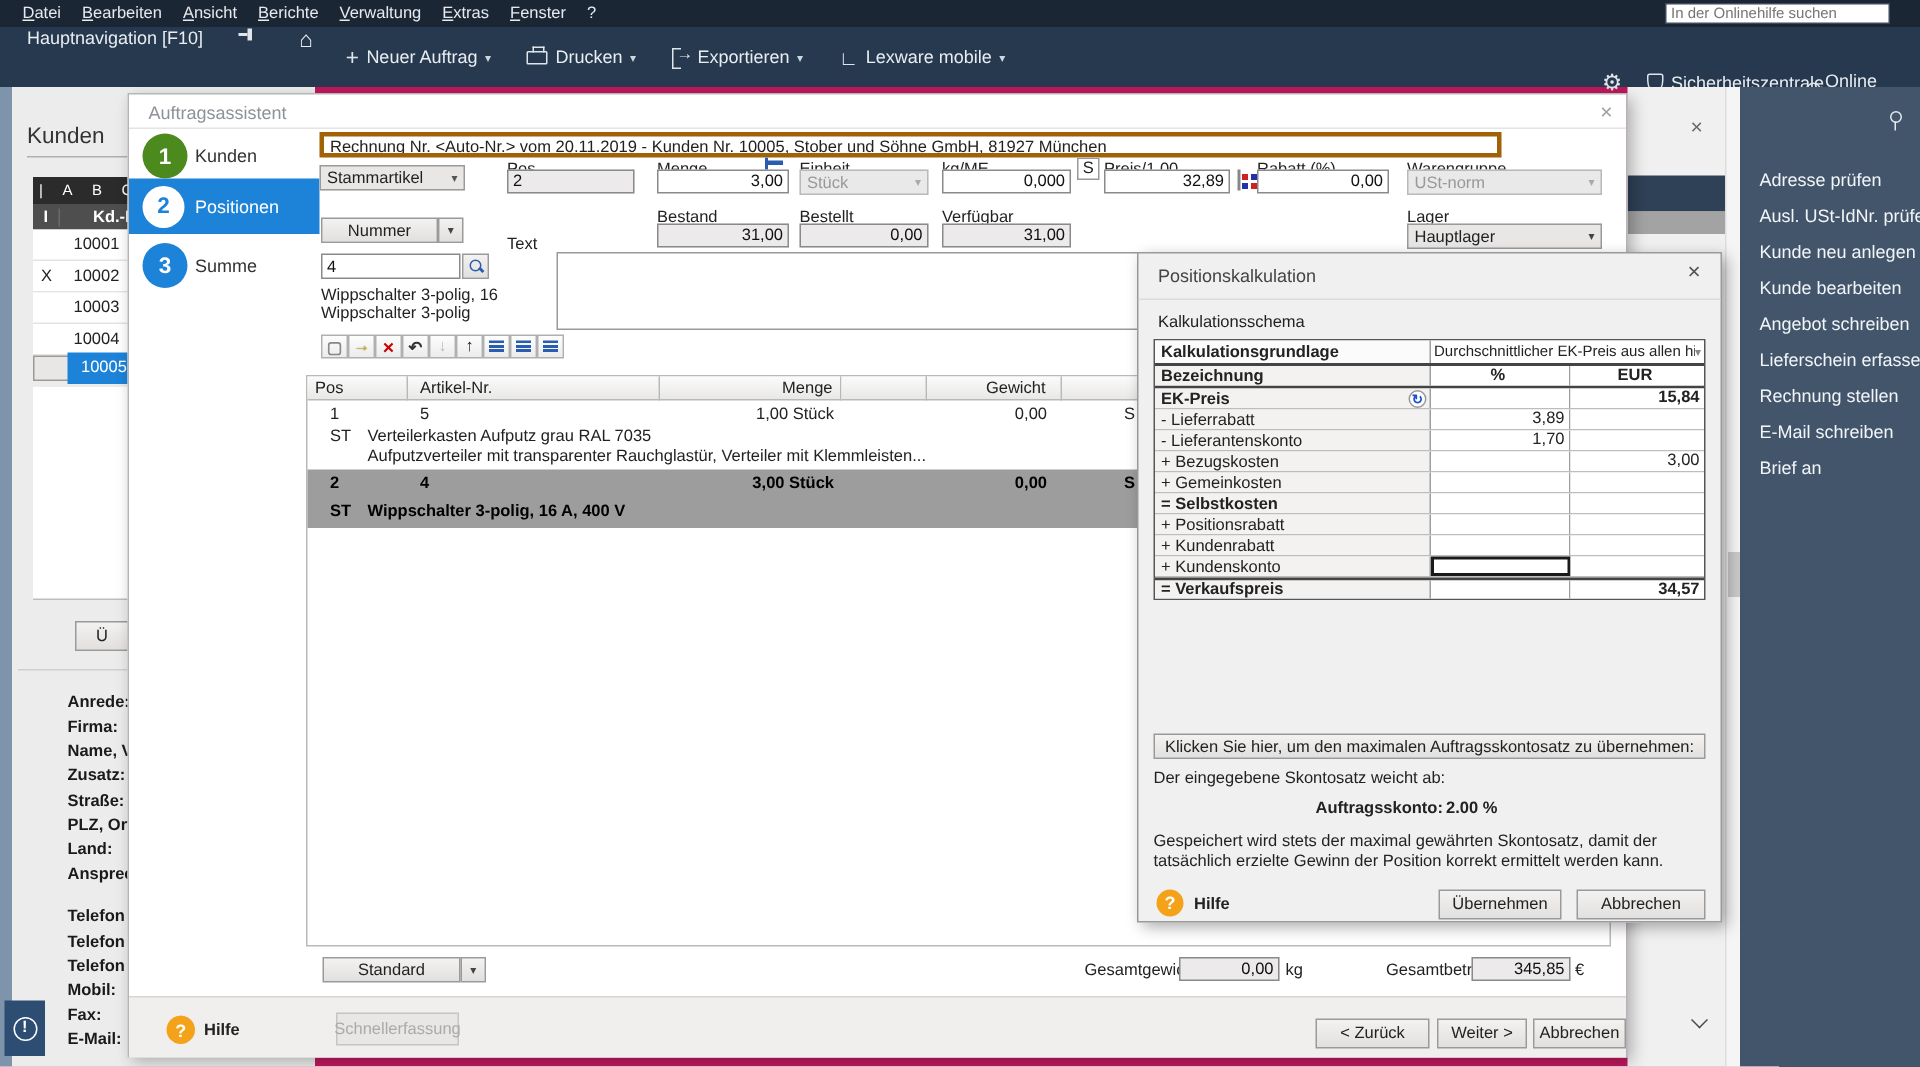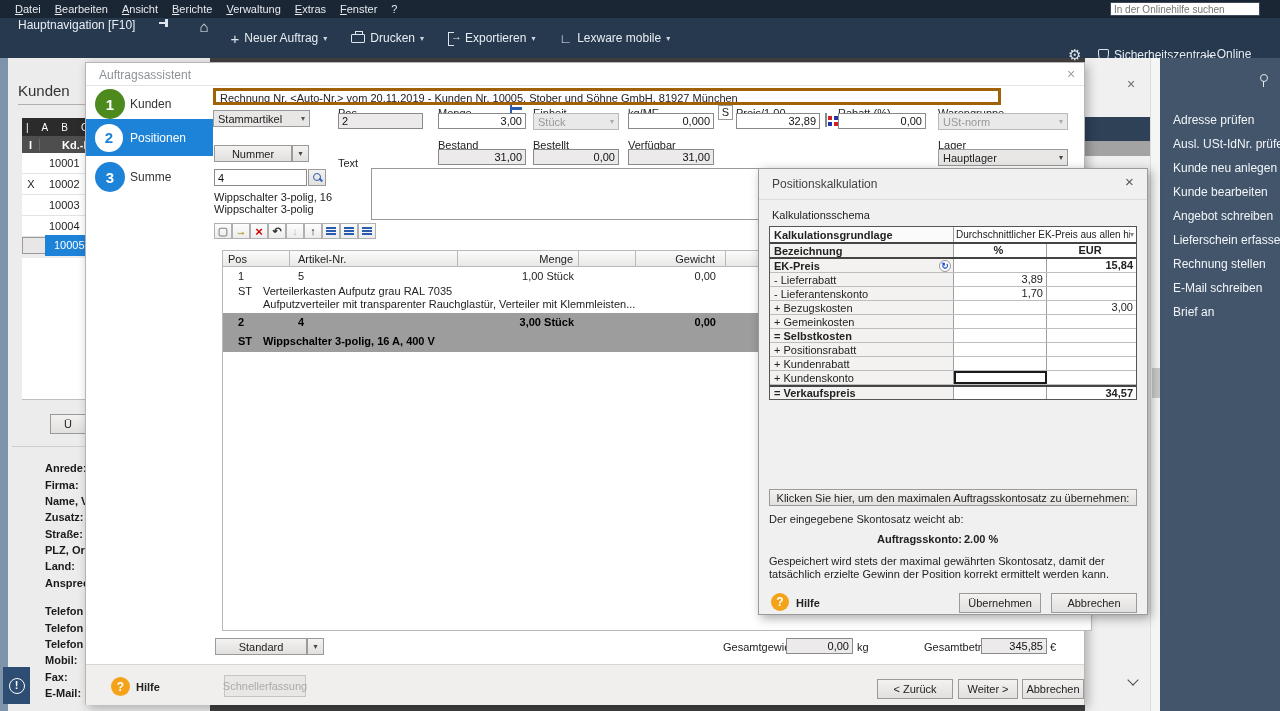--- a/index.html
+++ b/index.html
@@ -1,19 +1,19 @@
 <!DOCTYPE html>
 <html><head>
 <meta charset="utf-8">
 <style>
   * { box-sizing: border-box; }
   body { margin:0; width:1280px; height:711px; overflow:hidden;
          font-family:"Liberation Sans", sans-serif; font-size:11px; color:#222;
          background:#f0f0f0; }
-  .screen { position:relative; width:1280px; height:711px; background:#404040; }
+  .screen { position:relative; width:1280px; height:711px; background:#be185d; }
   .abs { position:absolute; }
 
   
   .menubar { position:absolute; left:0; top:0; width:1280px; height:18px;
              background:#1b2634; display:flex; align-items:center; color:#e6eaef; }
   .mi { display:inline-block; padding:0 7px; font-size:11px; cursor:default; }
   .mi::first-letter { text-decoration:underline; }
   .msearch { position:absolute; left:1110px; top:2px; width:150px; height:14px;
              background:#fff; border:1px solid #3c4a5c; font-size:10px; padding:0 3px; color:#444; }
   .toolbar { position:absolute; left:0; top:18px; width:1280px; height:40px;
@@ -88,21 +88,21 @@
            font-size:14px; text-align:center; line-height:18px; }
   .wiz-sep { position:absolute; left:0; top:22px; width:998px; height:1px; background:#e4e4e4; }
   .stepc { width:30px; height:30px; border-radius:50%; color:#fff; display:flex; align-items:center;
            justify-content:center; font-size:15px; font-weight:bold; }
   .step2row { position:absolute; left:0; top:56px; width:127px; height:37px; background:#1d83d8;
               display:flex; align-items:center; }
   .step2row .stepc { background:#fff; color:#1d83d8; width:28px; height:28px; margin-left:9px; }
   .steplabel { font-size:12px; color:#333; }
 
   
-  .postable { position:absolute; left:136px; top:187px; width:870px; height:381px;
+  .postable { position:absolute; left:118px; top:187px; width:870px; height:381px;
               background:#fff; border:1px solid #b9b9b9;padding-left:16px; }
   .trow { position:absolute; left:0; width:868px; display:flex; font-size:11px; }
   .tc { height:100%; display:flex; align-items:center; }
   .thead .tc { border-right:1px solid #b9b9b9; background:linear-gradient(#fbfbfb,#e9e8e7);
                border-bottom:1px solid #b9b9b9; }
   .selblock { position:absolute; left:0; top:62px; width:868px; height:39px; background:#9d9d9d;
               font-weight:bold; color:#000; }
 
   
   .dialog { position:absolute; left:758px; top:168px; width:390px; height:447px; background:#f0f0f0;

